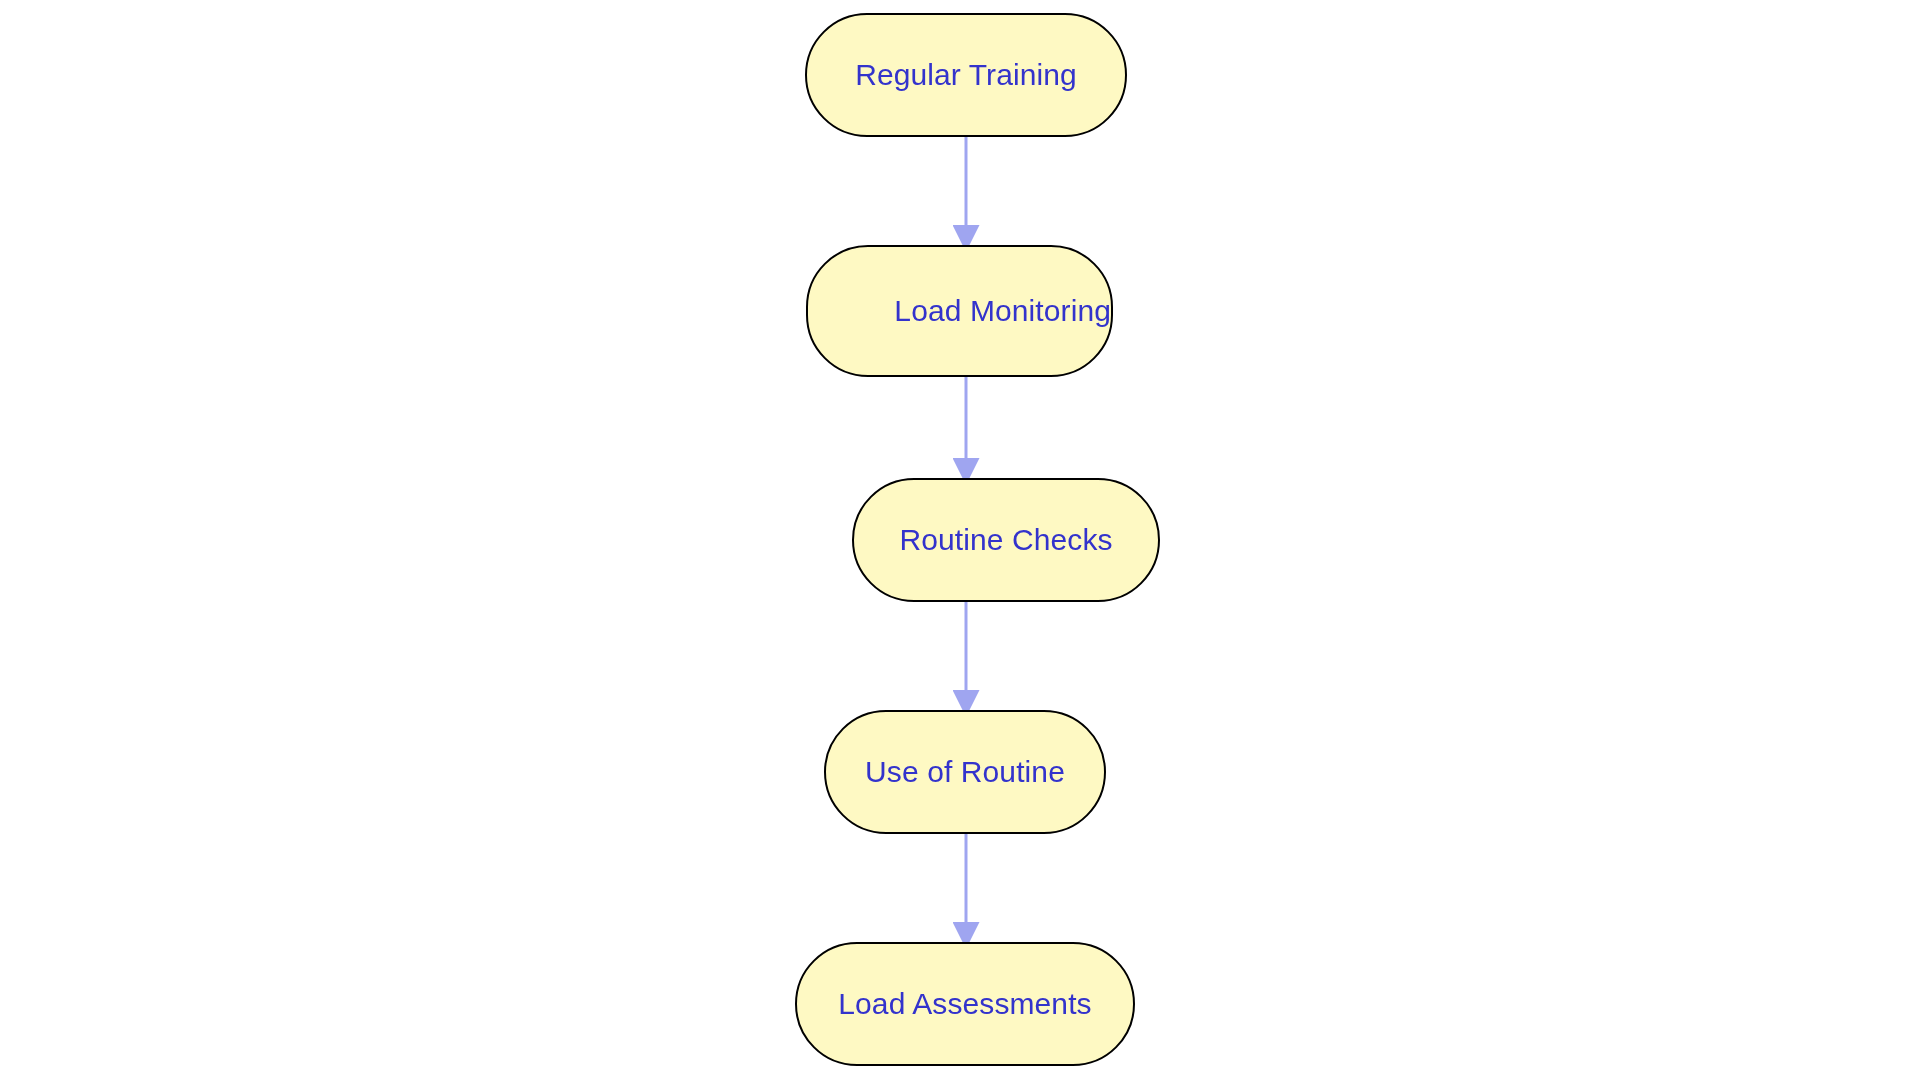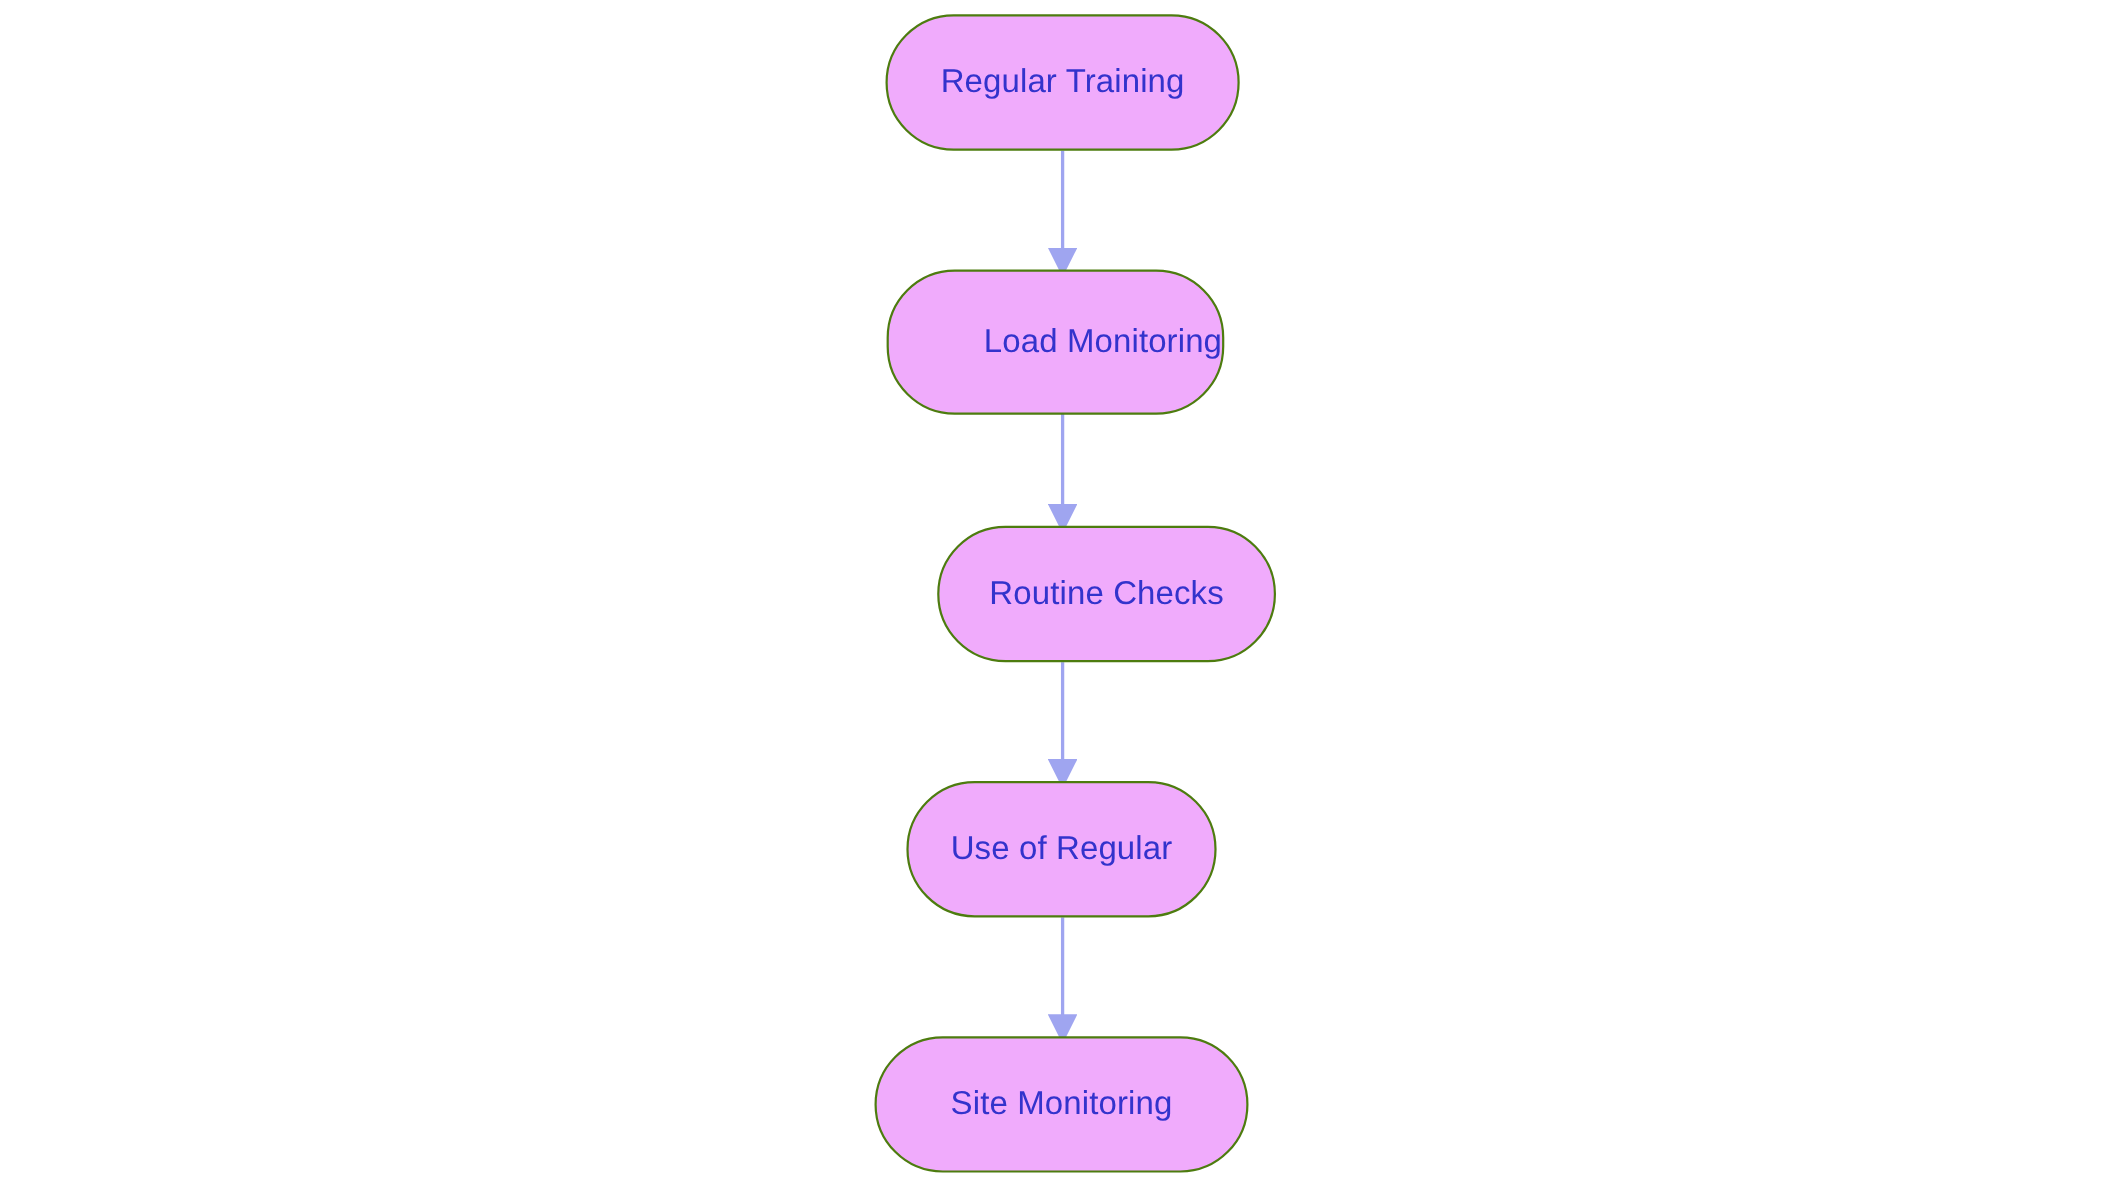--- a/index.html
+++ b/index.html
@@ -19,22 +19,22 @@
     position: relative;
     width: 1920px;
     height: 1083px;
     background: #ffffff;
   }
 
   
   .node {
     position: absolute;
     box-sizing: border-box;
-    background: #f0abfc;
-    border: 2px solid #4d7c0f;
+    background: #fef9c3;
+    border: 2px solid #000000;
     border-radius: 62px;
     display: flex;
     align-items: center;
     justify-content: center;
     z-index: 2;
   }
   .node-label {
     color: #3333cc;
     font-size: 30px;
     font-weight: 400;
@@ -88,20 +88,20 @@
 
   <div class="node" id="node-1">
     <span class="node-label">Load Monitoring</span>
   </div>
 
   <div class="node" id="node-2">
     <span class="node-label">Routine Checks</span>
   </div>
 
   <div class="node" id="node-3">
-    <span class="node-label">Use of Regular</span>
+    <span class="node-label">Use of Routine</span>
   </div>
 
   <div class="node" id="node-4">
-    <span class="node-label">Site Monitoring</span>
+    <span class="node-label">Load Assessments</span>
   </div>
 
 </div>
 
 </body></html>

